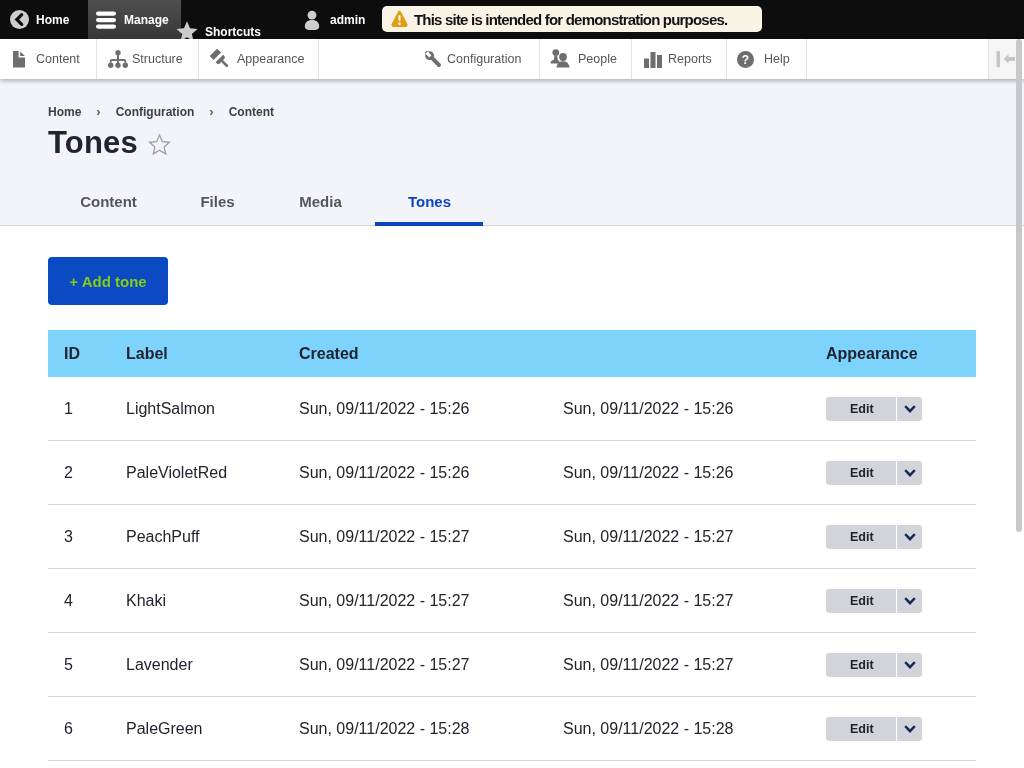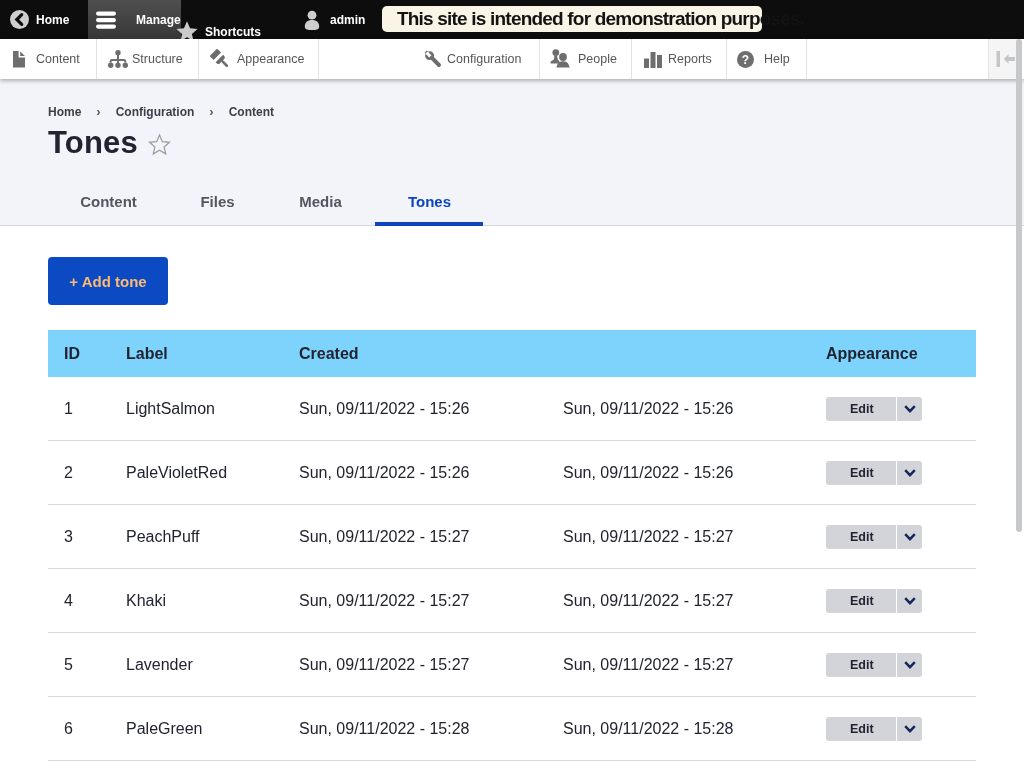--- a/index.html
+++ b/index.html
@@ -7,21 +7,21 @@
   font-family:"Liberation Sans", sans-serif; }
 .abs { position:absolute; }
 
 #topbar { position:absolute; left:0; top:0; width:1024px; height:39px; background:#0d0d0d; }
 #topbar .item { position:absolute; top:0; height:39px; display:flex; align-items:center;
   color:#fff; font-weight:bold; font-size:12px; }
 #manage-active { position:absolute; left:88px; top:0; width:93px; height:39px;
   background:linear-gradient(#4f4f4f, #373737); }
 #demo-chip { position:absolute; left:382px; top:6px; width:380px; height:26px;
   background:#faf4e6; border-radius:5px; display:flex; align-items:center;
-  font-size:19px; font-weight:bold; letter-spacing:-0.8px; color:#131313; white-space:nowrap; }
+  font-size:15px; font-weight:bold; letter-spacing:-0.8px; color:#131313; white-space:nowrap; }
 
 #tray { position:absolute; left:0; top:39px; width:1024px; height:40px; background:#fff;
   box-shadow:0 2px 4px rgba(0,0,0,0.28); }
 #tray .titem { position:absolute; top:0; height:40px; display:flex; align-items:center;
   border-right:1px solid #e2e2e2; color:#565656; font-size:12.5px; }
 #tray .titem .ticon { position:absolute; }
 #tray-toggle { position:absolute; left:988px; top:0; width:32px; height:40px;
   background:#f5f5f5; border-left:1px solid #e2e2e2; display:flex; align-items:center; justify-content:center; }
 
 #header { position:absolute; left:0; top:79px; width:1024px; height:147px;
@@ -31,21 +31,21 @@
 #breadcrumb .sep { margin:0 15px; color:#595b66; font-size:13px; }
 #pagetitle { position:absolute; left:48px; top:125px; font-size:31px; font-weight:bold;
   color:#222330; letter-spacing:0.2px; }
 #tabs { position:absolute; left:0; top:188px; width:1024px; height:37px; }
 #tabs .tab { position:absolute; top:0; width:109px; height:37px; text-align:center;
   line-height:27px; font-size:15px; font-weight:bold; color:#545560; }
 #tabs .tab.active { color:#0c44c0; }
 #tabs #tab-underline { position:absolute; top:34px; height:3.5px; width:108px; background:#0c44c0; }
 
 #addbtn { position:absolute; left:48px; top:257px; width:120px; height:48px;
-  background:#0b4ac2; border-radius:4px; color:#fdba74; font-size:15px; font-weight:bold;
+  background:#0b4ac2; border-radius:4px; color:#84cc16; font-size:15px; font-weight:bold;
   display:flex; align-items:center; justify-content:center; }
 #table { position:absolute; left:48px; top:330px; width:928px; font-size:16px; color:#222330; }
 .thead { position:relative; height:47px; background:#7dd3fc; font-weight:bold; }
 .trow { position:relative; height:64px; border-bottom:1px solid #d8d9e0; background:#fff; }
 .cell { position:absolute; top:0; height:100%; display:flex; align-items:center; padding-left:16px; }
 .c-id { left:0; width:62px; }
 .c-label { left:62px; width:173px; }
 .c-created { left:235px; width:264px; }
 .c-updated { left:499px; width:263px; }
 .c-ops { left:762px; width:166px; }
@@ -73,21 +73,21 @@
     <span style="margin-left:7px;">Home</span>
   </div>
   <div class="item" style="left:96px;">
     <svg width="20" height="20" viewBox="0 0 20 20">
         <g fill="#fff">
           <rect x="0" y="1.5" width="20" height="4.2" rx="2.1"></rect>
           <rect x="0" y="8" width="20" height="4.2" rx="2.1"></rect>
           <rect x="0" y="14.5" width="20" height="4.2" rx="2.1"></rect>
         </g>
       </svg>
-    <span style="margin-left:20px;">Manage</span>
+    <span style="margin-left:8px;">Manage</span>
   </div>
   <div class="item" style="left:176px;margin-top:12px;">
     <svg width="22" height="23" viewBox="0 0 24 24">
         <path fill="#cbcbcb" d="M12 .9l3.3 7.6 8.2.7-6.2 5.4 1.9 8-7.2-4.3-7.2 4.3 1.9-8L.5 9.2l8.2-.7z"></path>
       </svg>
     <span style="margin-left:7px;">Shortcuts</span>
   </div>
   <div class="item" style="left:303px;">
     <svg width="18" height="20" viewBox="0 0 18 20">
         <g fill="#cecece">

